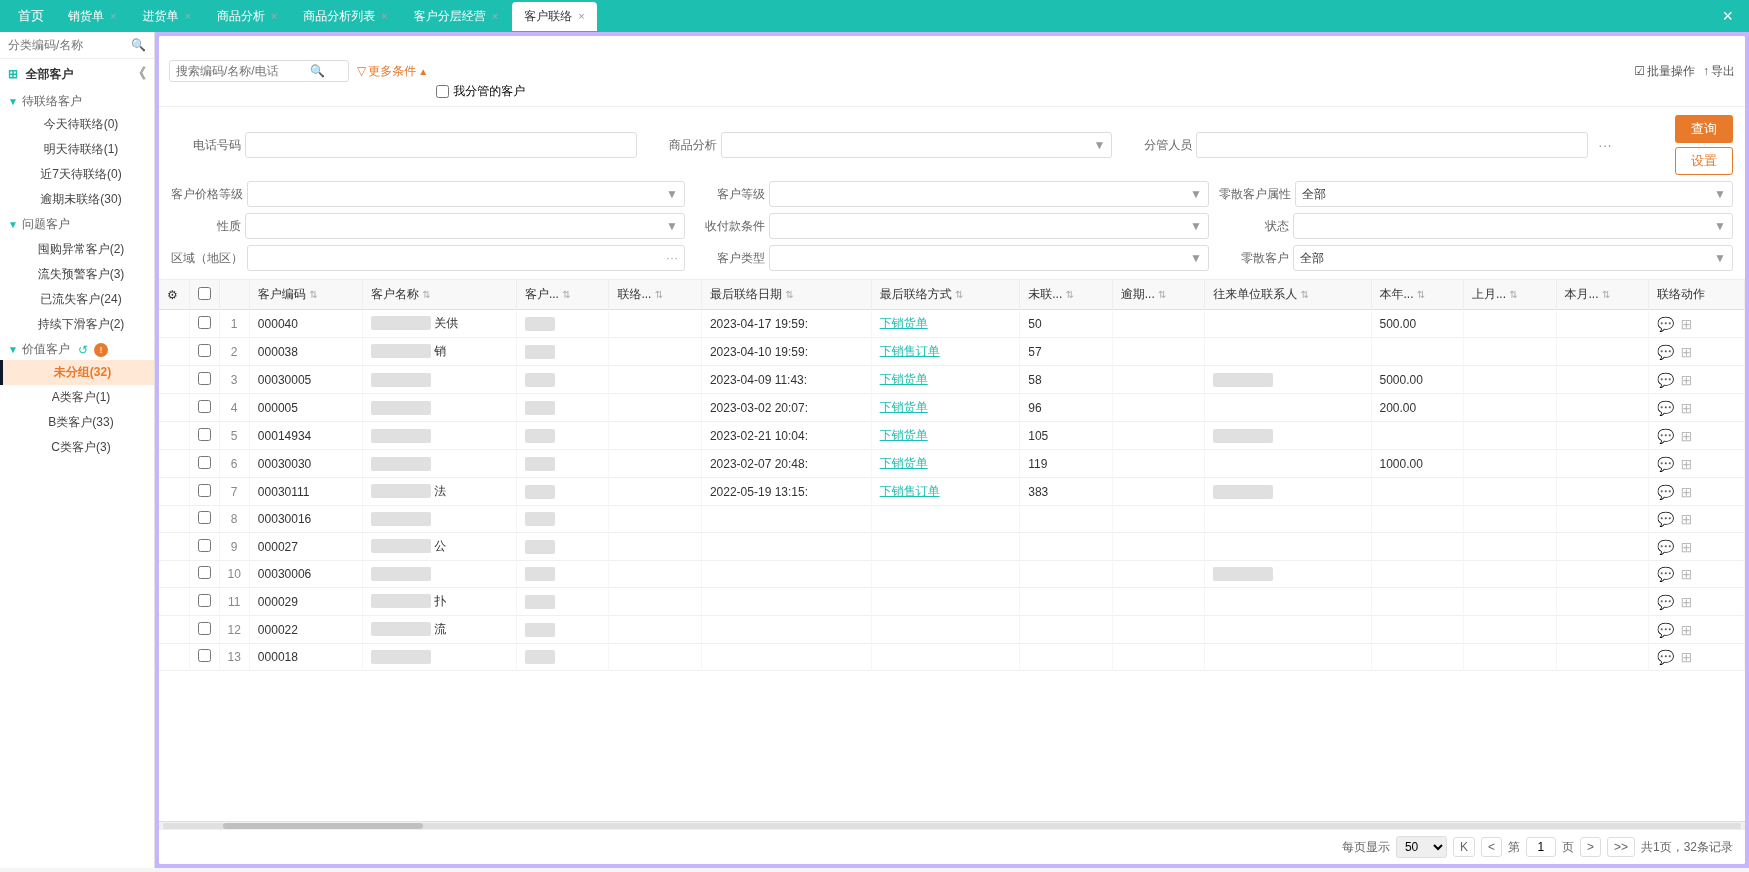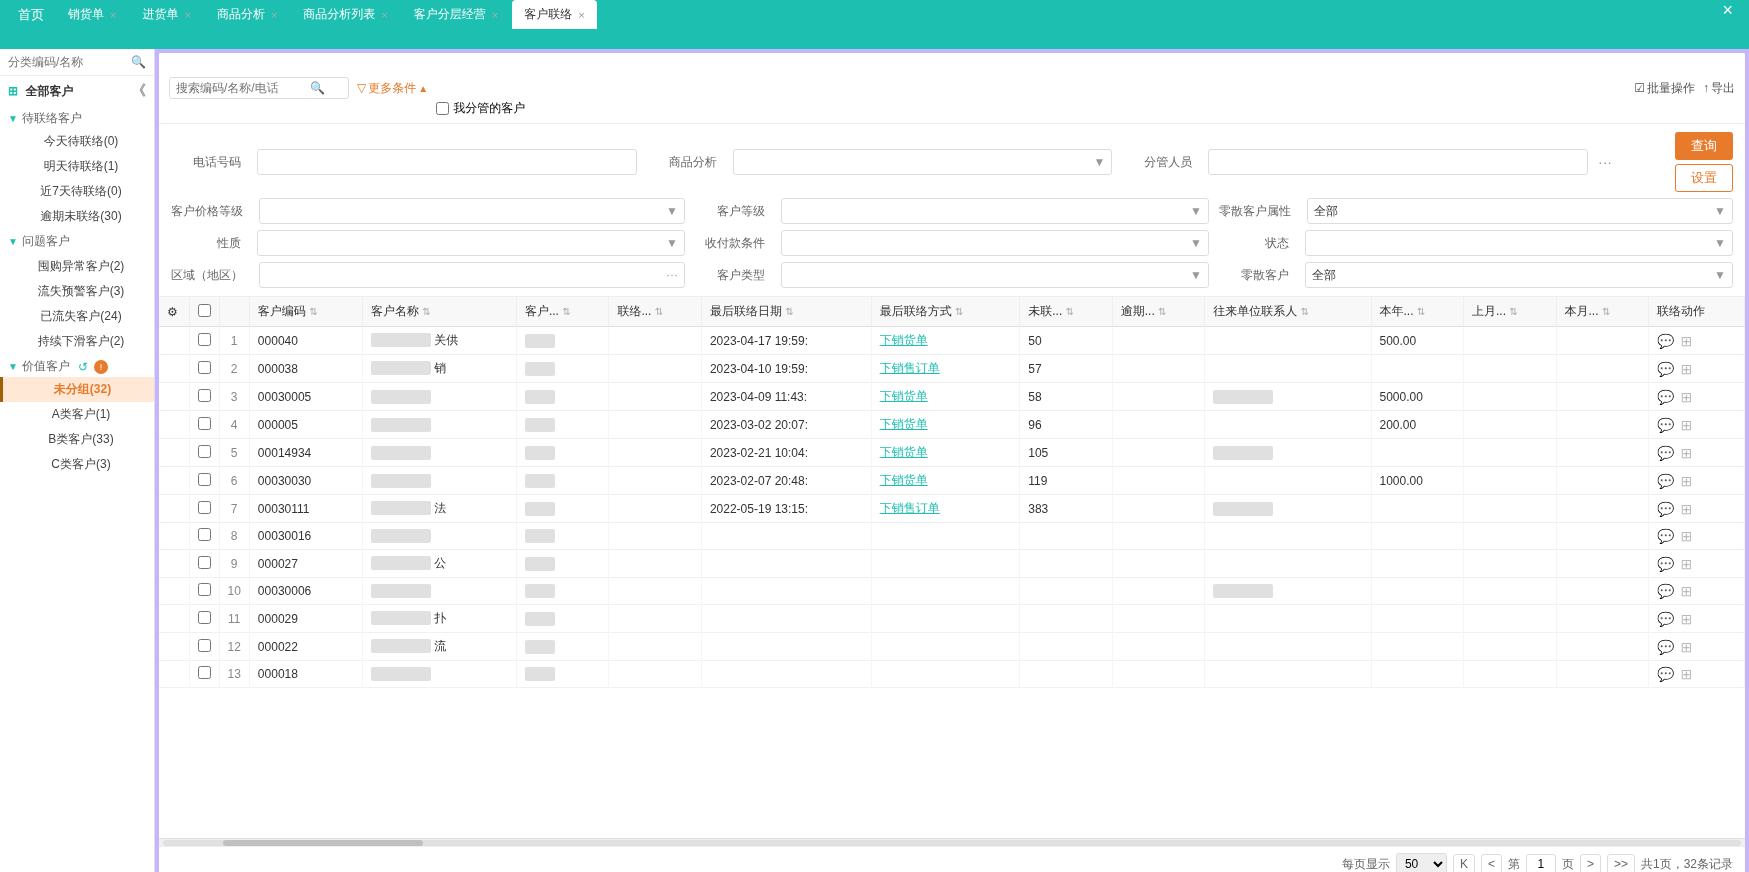--- a/index.html
+++ b/index.html
@@ -1,23 +1,23 @@
 <!DOCTYPE html>
 <html><head>
   <meta charset="utf-8">
   <style>
     * { box-sizing: border-box; margin: 0; padding: 0; font-family: 'Microsoft YaHei', Arial, sans-serif; font-size: 12px; }
     body { background: #f5f5f5; overflow: hidden; }
 
     
     .top-nav {
       display: flex;
-      align-items: flex-start;
+      align-items: center;
       background: #1dbfb0;
-      height: 49px;
+      height: 32px;
       padding: 0 8px;
       gap: 2px;
     }
     .nav-tab {
       padding: 6px 12px;
       color: #fff;
       cursor: pointer;
       border-radius: 4px 4px 0 0;
       white-space: nowrap;
       font-size: 13px;
@@ -115,21 +115,21 @@
       padding: 4px 8px 4px 16px;
       color: #444;
       cursor: pointer;
       white-space: nowrap;
       font-size: 12px;
       text-align: center;
     }
     .sidebar-item.active {
       background: #ffe8d6;
       color: #e87a2b;
-      border-left: 3px solid #a16207;
+      border-left: 3px solid #0f172a;
       font-weight: bold;
     }
     .sidebar-problem-header {
       padding: 4px 8px;
       color: #666;
       font-size: 12px;
       display: flex;
       align-items: center;
       gap: 4px;
     }
@@ -216,21 +216,21 @@
     .adv-filter-row {
       display: flex;
       align-items: center;
       gap: 10px;
       margin-bottom: 6px;
     }
     .adv-filter-row:last-child { margin-bottom: 0; }
     .filter-field {
       display: flex;
       align-items: center;
-      gap: 16px;
+      gap: 4px;
       flex: 1;
     }
     .filter-label {
       color: #666;
       white-space: nowrap;
       min-width: 70px;
       text-align: right;
     }
     .filter-input {
       flex: 1;

